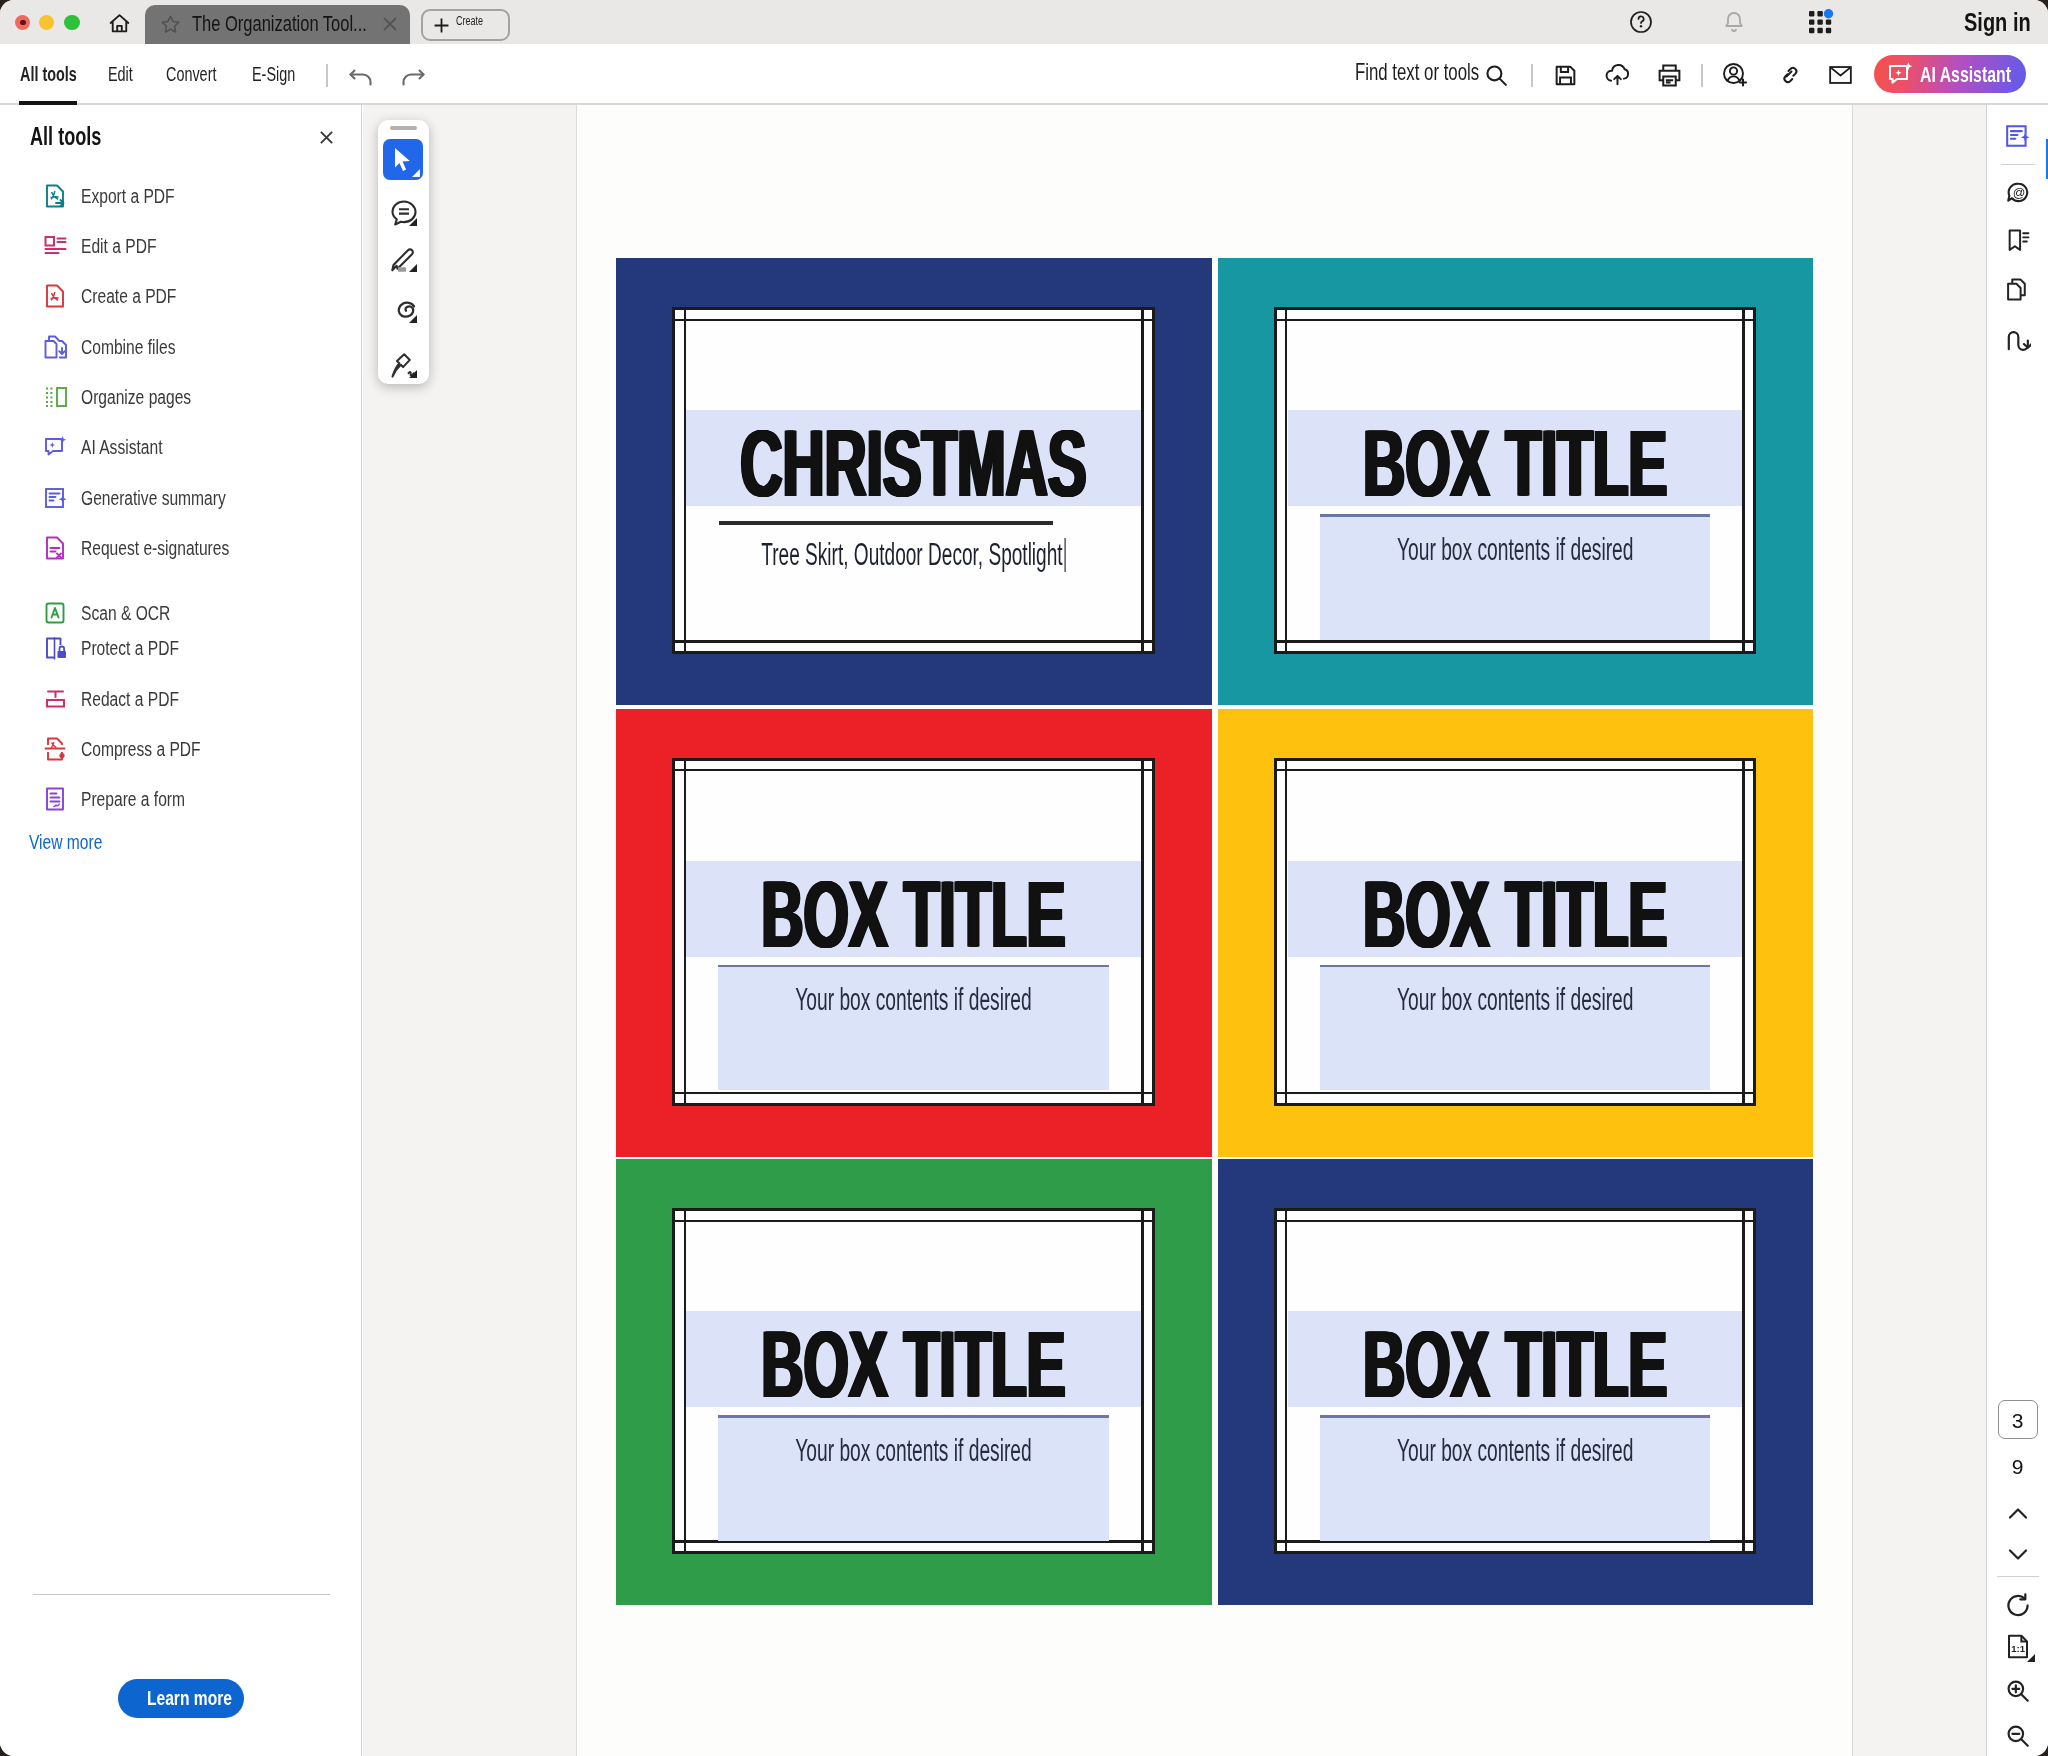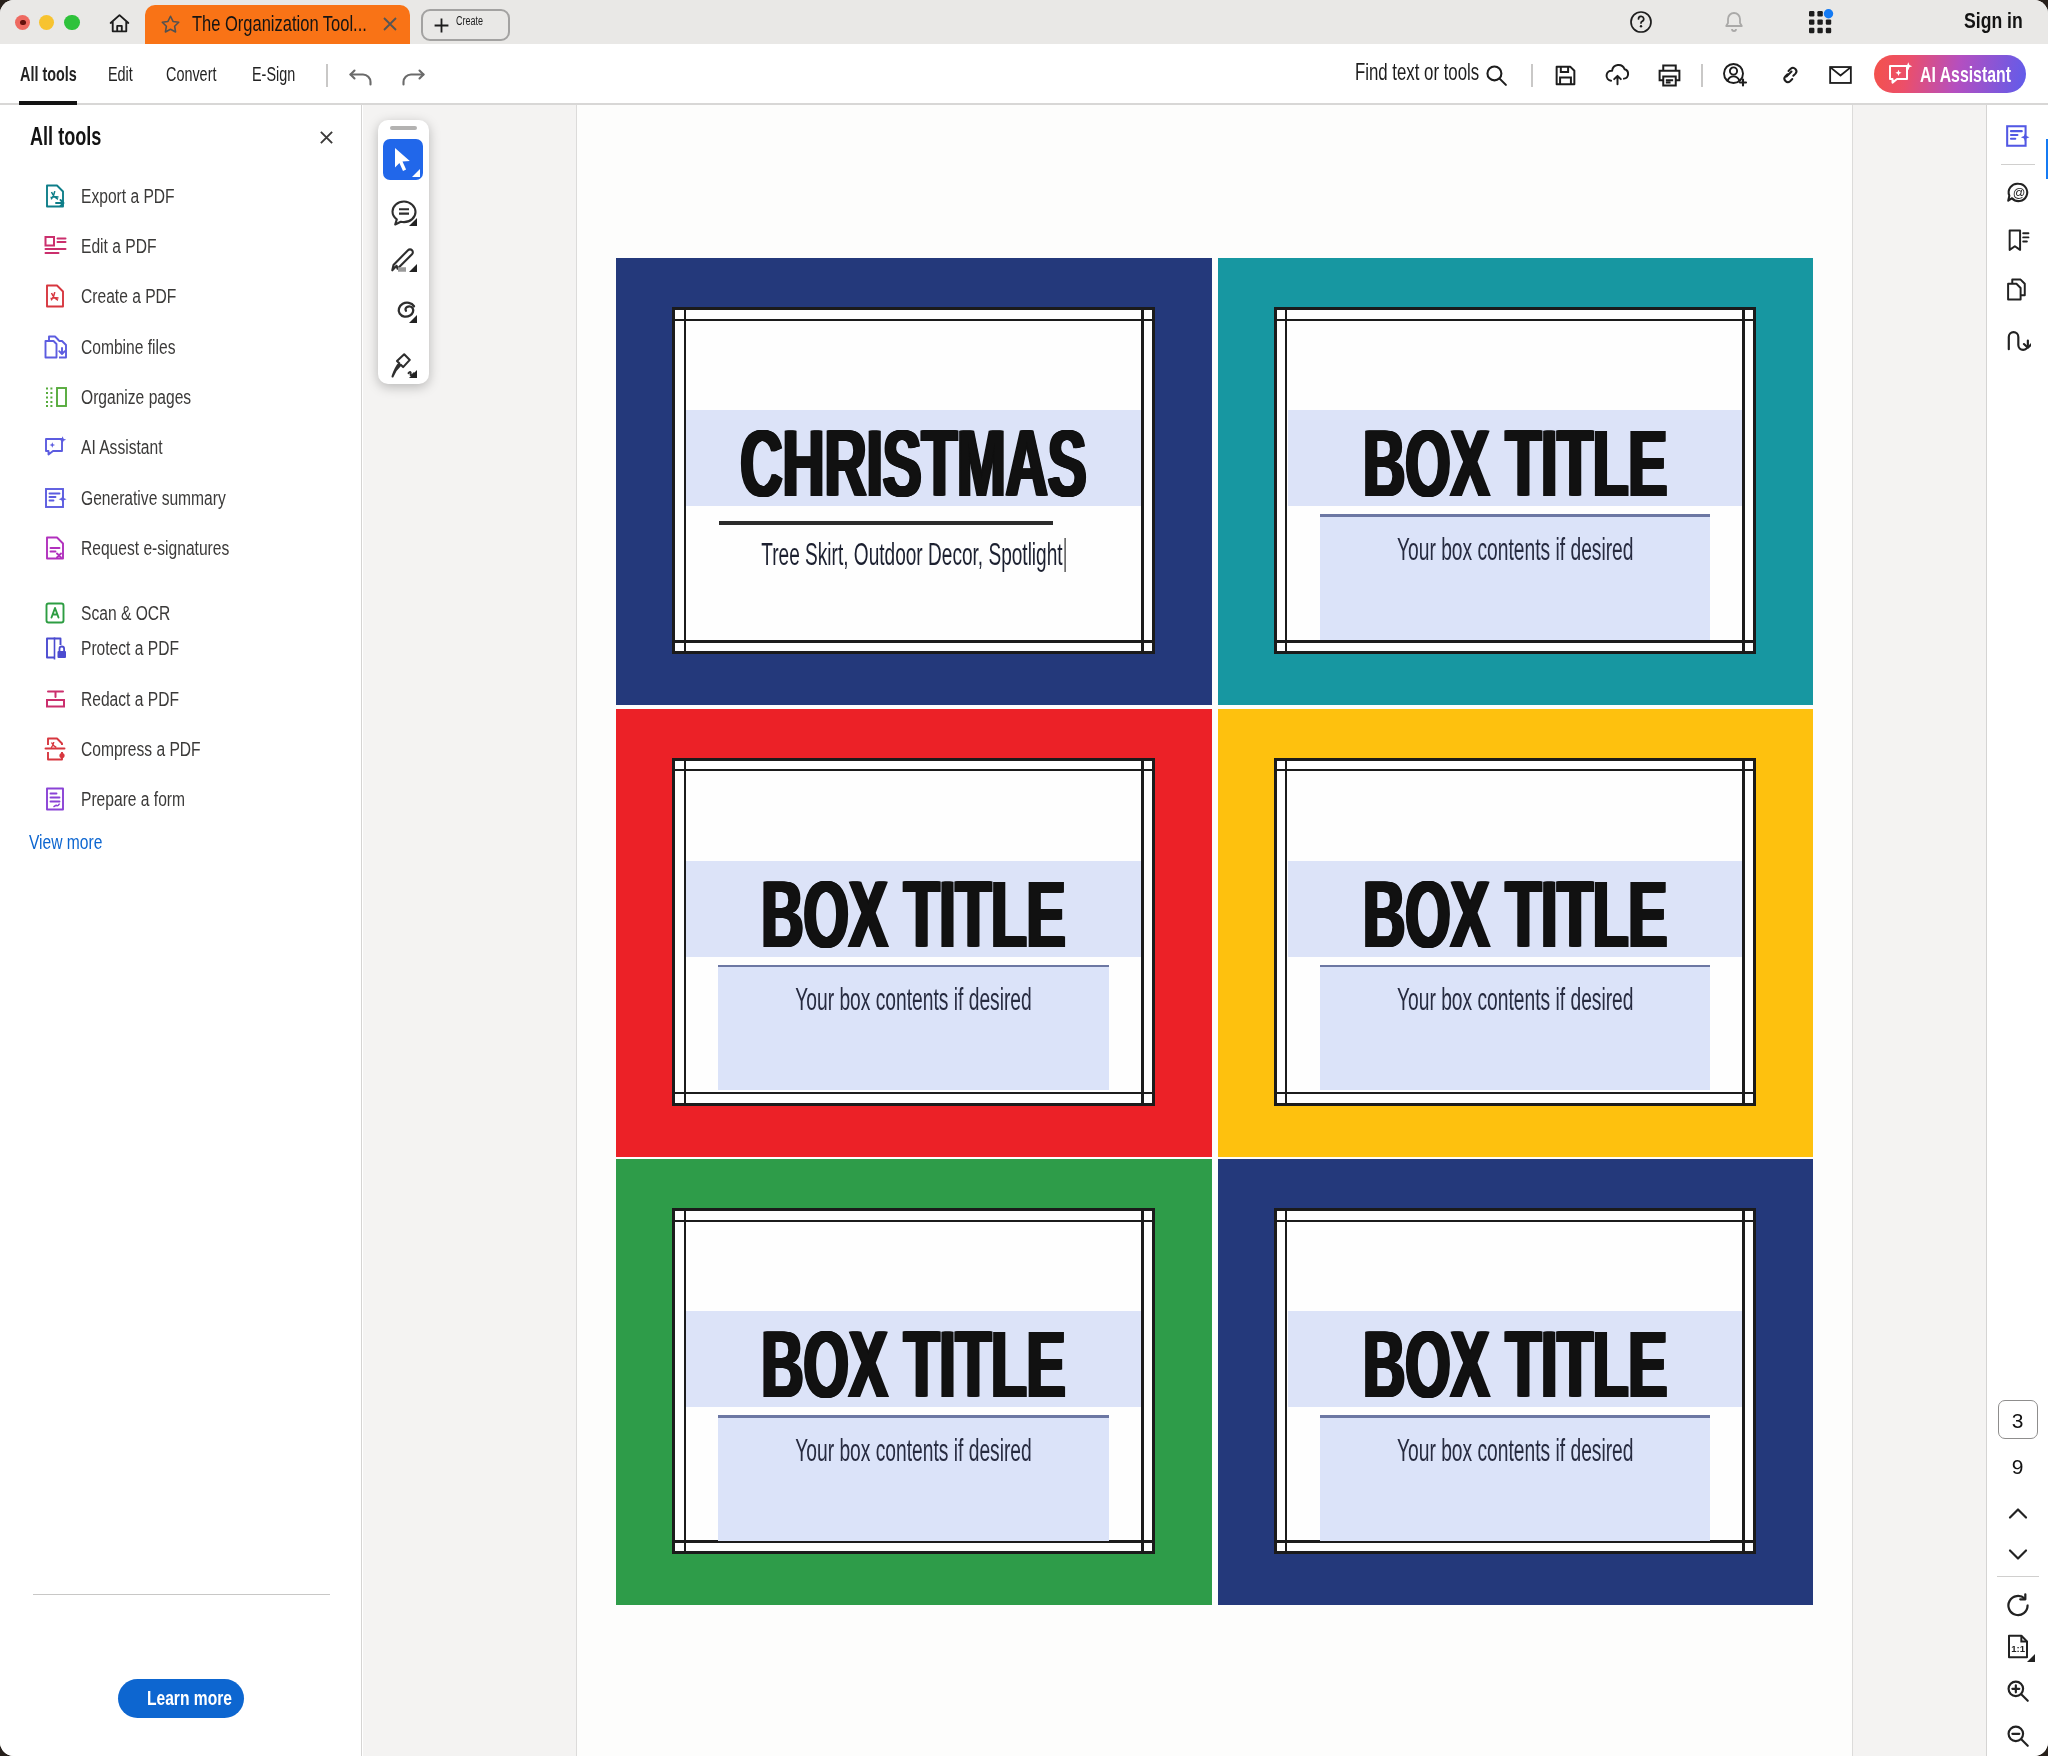--- a/index.html
+++ b/index.html
@@ -1,20 +1,20 @@
 <!DOCTYPE html>
 <html><head><meta charset="utf-8"><style>
 html,body{margin:0;padding:0;width:2048px;height:1756px;background:#27201b;font-family:"Liberation Sans",sans-serif;overflow:hidden;-webkit-font-smoothing:antialiased;}
 *{box-sizing:border-box;}
 .abs{position:absolute;}
 .ac{display:inline-block;transform:scaleX(0.72);transform-origin:left center;white-space:nowrap;}
 #win{position:absolute;left:0;top:0;width:2048px;height:1756px;border-radius:14px;overflow:hidden;background:#fff;}
 #titlebar{position:absolute;left:0;top:0;width:2048px;height:44px;background:#e9e8e6;}
 .tl{position:absolute;border-radius:50%;}
-#tab{position:absolute;left:145px;top:5px;width:265px;height:39px;background:#f97316;border-radius:10px 10px 0 0;}
+#tab{position:absolute;left:145px;top:5px;width:265px;height:39px;background:#737373;border-radius:10px 10px 0 0;}
 #createbtn{position:absolute;left:421px;top:9px;width:89px;height:32px;border:2px solid #a3a2a1;border-radius:9px;}
 #toolbar{position:absolute;left:0;top:44px;width:2048px;height:61px;background:#fff;border-bottom:2px solid #d8d7d6;}
 .mi{position:absolute;top:2px;height:56px;line-height:56px;font-size:20px;color:#222;}
 #aipill{position:absolute;left:1874px;top:11px;width:152px;height:38px;border-radius:19px;background:linear-gradient(100deg,#f4524a 0%,#ec4f69 22%,#b44fc0 55%,#5f5ceb 100%);}
 #sidebar{position:absolute;left:0;top:105px;width:362px;height:1651px;background:#fff;border-right:1px solid #d5d4d3;}
 .sbitem{position:absolute;left:0;width:334px;height:50px;}
 .sbitem svg{position:absolute;left:44px;top:13px;}
 .sbitem .lb{position:absolute;left:81px;top:0;height:50px;line-height:50px;font-size:20px;color:#3b3a39;}
 .lb2{transform:scaleX(0.78);transform-origin:left center;display:inline-block;white-space:nowrap;}
 #learnmore{position:absolute;left:118px;top:1573.7px;width:126px;height:39px;background:#0d66d0;border-radius:20px;color:#fff;text-align:right;font-size:20px;line-height:39px;font-weight:bold;}
@@ -78,21 +78,21 @@
           <rect x="10.4" y="2" width="5.4" height="5.4" rx="1.2"></rect>
           <rect x="2" y="10.4" width="5.4" height="5.4" rx="1.2"></rect>
           <rect x="10.4" y="10.4" width="5.4" height="5.4" rx="1.2"></rect>
           <rect x="18.8" y="10.4" width="5.4" height="5.4" rx="1.2"></rect>
           <rect x="2" y="18.8" width="5.4" height="5.4" rx="1.2"></rect>
           <rect x="10.4" y="18.8" width="5.4" height="5.4" rx="1.2"></rect>
           <rect x="18.8" y="18.8" width="5.4" height="5.4" rx="1.2"></rect>
         </g>
         <circle cx="21.5" cy="4.7" r="4.7" fill="#147af3"></circle>
       </svg>
-    <div class="abs" style="left:1964px;top:8px;font-size:22px;font-weight:bold;color:#131313;"><span class="ac" style="transform:scaleX(0.8);">Sign in</span></div>
+    <div class="abs" style="left:1964px;top:8px;font-size:25px;font-weight:bold;color:#131313;"><span class="ac" style="transform:scaleX(0.8);">Sign in</span></div>
   </div>
   <div id="toolbar">
     <div class="mi" style="left:20px;font-weight:600;"><span class="ac">All tools</span></div>
     <div class="abs" style="left:19px;top:56.5px;width:58px;height:4px;background:#131313;z-index:3;"></div>
     <div class="mi" style="left:108px;"><span class="ac">Edit</span></div>
     <div class="mi" style="left:166px;"><span class="ac">Convert</span></div>
     <div class="mi" style="left:252px;"><span class="ac">E-Sign</span></div>
     <div class="abs" style="left:326px;top:20px;width:2px;height:23px;background:#c9c8c7;"></div>
     <svg class="abs" style="left:348px;top:22px" width="25" height="23" viewBox="0 0 25 23" fill="none" stroke="#6a6a6a" stroke-width="2.1">
         <path d="M6.5 4.5 2.5 8.5l4 4" stroke-linecap="round" stroke-linejoin="round"></path>

